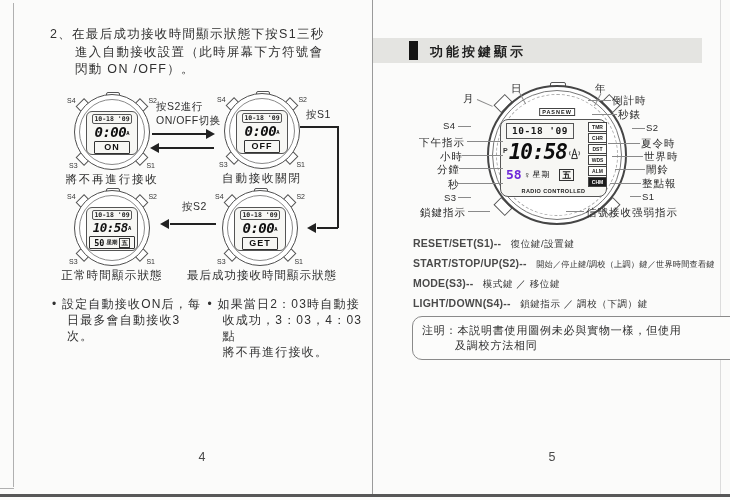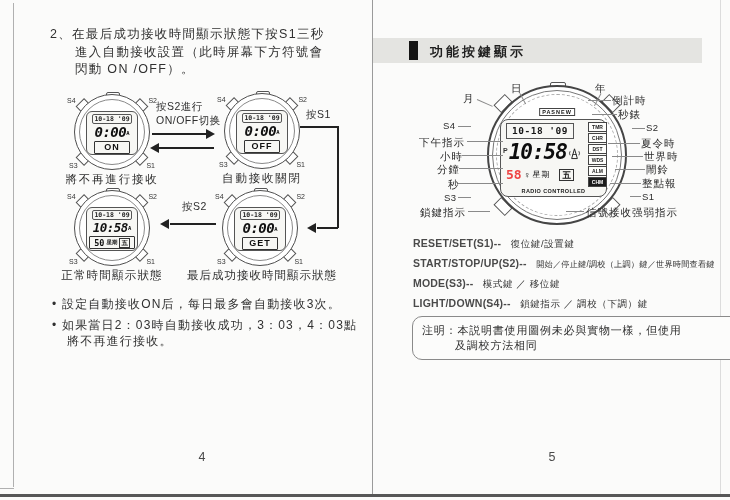--- a/index.html
+++ b/index.html
@@ -12,21 +12,21 @@
   
   .vline,.hline{position:absolute;background:#b0b0b0}
   .divider{position:absolute;background:#9a9a9a}
   .bottom-edge{position:absolute;background:#575757}
   
   .intro{
     position:absolute;left:50px;top:26px;width:312px;
     font-size:12.5px;line-height:17.5px;letter-spacing:1.3px;
     padding-left:2em;text-indent:-2em;white-space:pre-line;color:#303030;
   }
-  .bullets{position:absolute;left:52px;top:296px;width:314px;display:flex;flex-direction:column;gap:5px}
+  .bullets{position:absolute;left:52px;top:296px;width:314px;display:flex;flex-direction:row;gap:5px}
   .bullet{font-size:12px;line-height:16px;letter-spacing:1.2px;color:#303030;
     padding-left:15px;text-indent:-15px;white-space:pre-line}
   .bullet::before{content:"• "}
   .pagenum{position:absolute;font-size:12.5px;color:#4a4a4a;width:24px;text-align:center}
   
   .sw{position:absolute;width:76px;height:76px}
   .sw .ring{position:absolute;inset:0;border:1.5px solid #4e4e4e;border-radius:50%;background:#fff}
   .sw .ring2{position:absolute;inset:5px;border:1px solid #8a8a8a;border-radius:50%}
   .sw .crown{position:absolute;left:32px;top:-2px;width:12px;height:4px;border:1px solid #555;background:#fff;border-radius:2px}
   .sw .lug{position:absolute;width:10px;height:7px;border:1px solid #555;background:#fff;z-index:-1}
@@ -81,21 +81,21 @@
     font:bold 9.5px/14px "DejaVu Sans Mono",monospace;text-align:center;letter-spacing:0.5px;color:#161616}
   .bw .stack{position:absolute;right:0px;top:2px;width:18px}
   .bw .stack span{display:block;width:17px;height:8px;margin-bottom:1px;border:1px solid #444;background:#fdfdfb;
     font:bold 5px/8px "Liberation Sans",sans-serif;text-align:center;color:#222;letter-spacing:0}
   .bw .stack span.active{background:#1b1b1b;color:#fff}
   .bw .trow{position:absolute;left:2px;top:19px;display:flex;align-items:flex-start}
   .bw .pm{font:bold 7px "Liberation Sans",sans-serif;margin-top:8px;margin-right:1px}
   .bw .digits{font:bold italic 21px/26px "DejaVu Sans Mono",monospace;letter-spacing:-1px;color:#0d0d0d}
   .bw .tower{margin-left:1px;margin-top:8px}
   .bw .brow{position:absolute;left:5px;top:47px;display:flex;align-items:center;gap:2px}
-  .bw .sec{font:bold 13px "DejaVu Sans Mono",monospace;color:#ef4444}
+  .bw .sec{font:bold 13px "DejaVu Sans Mono",monospace;color:#6d28d9}
   .bw .key{font-size:9px;color:#111}
   .bw .wl{font-size:8px;letter-spacing:1px;color:#111}
   .bw .wd{margin-left:7px;border:1.2px solid #333;font:bold 8.5px/10px "Liberation Sans",sans-serif;padding:0 2px;color:#111}
   .bw .radio{position:absolute;left:0;right:0;bottom:2px;text-align:center;
     font:bold 5.5px "Liberation Sans",sans-serif;letter-spacing:0.4px;color:#1a1a1a}
   
   .co{position:absolute;font-size:10.5px;letter-spacing:1px;color:#2c2c2c;white-space:nowrap}
   .co.s{font-size:9.5px;letter-spacing:0.3px}
   .ln{position:absolute;height:1px;background:#8a8a8a;transform-origin:left center}
   

